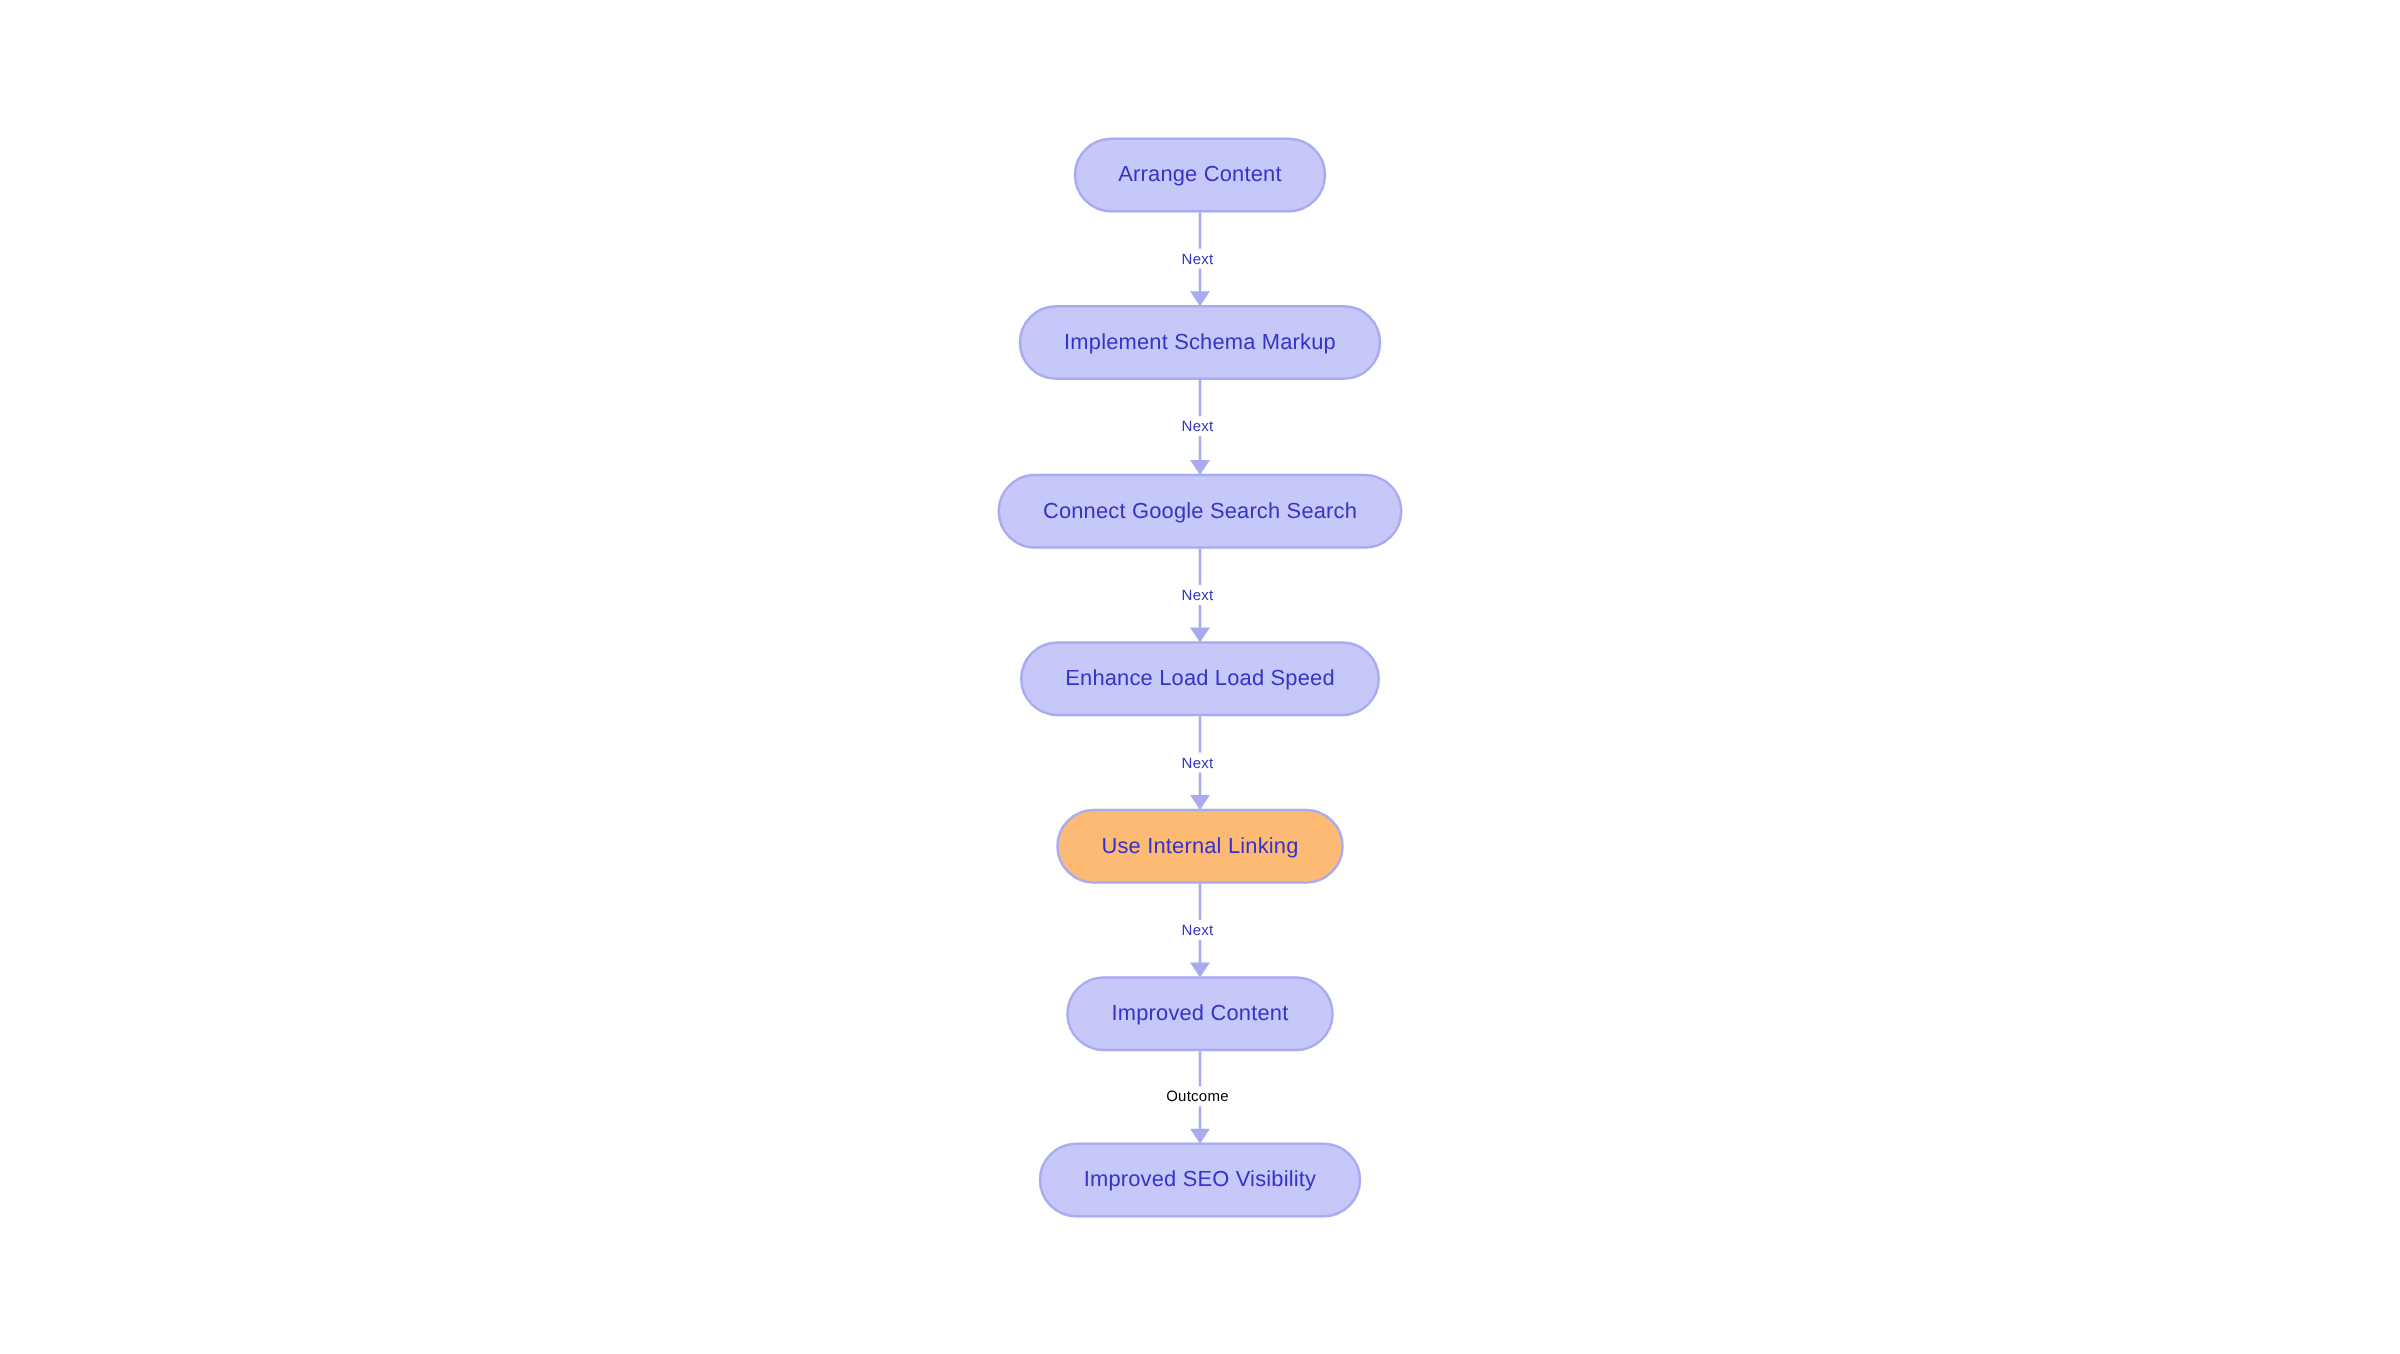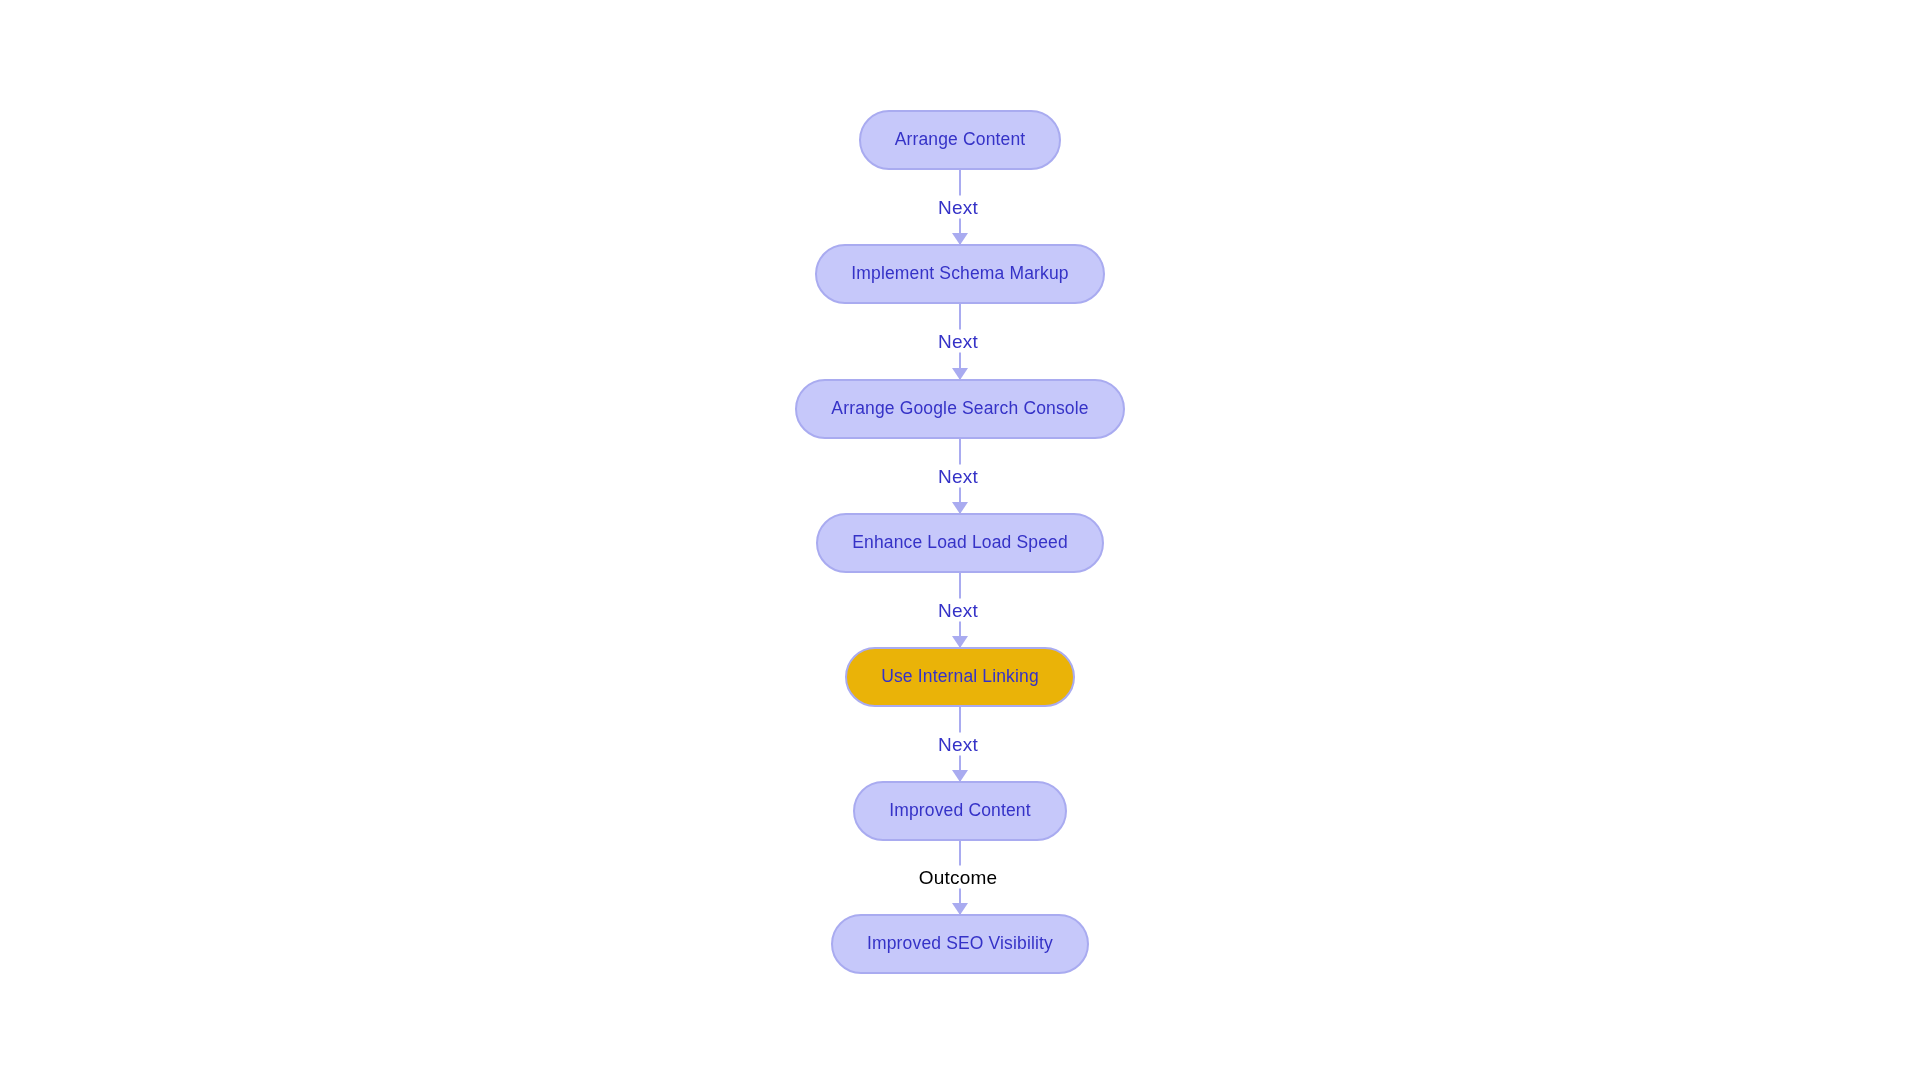--- a/index.html
+++ b/index.html
@@ -88,21 +88,21 @@
     border-top: 12px solid #a9abf0;
   }
 
   .edge-label {
     position: absolute;
     left: 50%;
     top: 50%;
     transform: translate(-50%, -50%);
     transform-origin: center;
     color: #3532c7;
-    font-size: 19px;
+    font-size: 12px;
     line-height: 1;
     letter-spacing: 0.2px;
     white-space: nowrap;
     background: #ffffff;
     padding: 2px 5px;
     margin-left: -2px;
   }
 
   
   .edge-h-74 { height: 74px; }
@@ -129,40 +129,40 @@
       <span class="node-label" style="color: rgb(53, 50, 199);">Implement Schema Markup</span>
     </div>
 
     <div class="edge edge-h-75">
       <span class="edge-line" style="background: rgb(169, 171, 240);"></span>
       <span class="edge-arrowhead" style="border-top-color: rgb(169, 171, 240);"></span>
       <span class="edge-label" style="color: rgb(53, 50, 199); background: rgb(255, 255, 255);">Next</span>
     </div>
 
     <div class="node" style="background: rgb(198, 200, 250); border-color: rgb(169, 171, 240);">
-      <span class="node-label" style="color: rgb(53, 50, 199);">Arrange Google Search Console</span>
+      <span class="node-label" style="color: rgb(53, 50, 199);">Connect Google Search Search</span>
     </div>
 
     <div class="edge edge-h-74">
       <span class="edge-line" style="background: rgb(169, 171, 240);"></span>
       <span class="edge-arrowhead" style="border-top-color: rgb(169, 171, 240);"></span>
       <span class="edge-label" style="color: rgb(53, 50, 199); background: rgb(255, 255, 255);">Next</span>
     </div>
 
     <div class="node" style="background: rgb(198, 200, 250); border-color: rgb(169, 171, 240);">
       <span class="node-label" style="color: rgb(53, 50, 199);">Enhance Load Load Speed</span>
     </div>
 
     <div class="edge edge-h-74">
       <span class="edge-line" style="background: rgb(169, 171, 240);"></span>
       <span class="edge-arrowhead" style="border-top-color: rgb(169, 171, 240);"></span>
       <span class="edge-label" style="color: rgb(53, 50, 199); background: rgb(255, 255, 255);">Next</span>
     </div>
 
-    <div class="node" style="background: #eab308; border-color: rgb(169, 171, 240);">
+    <div class="node" style="background: #fdba74; border-color: rgb(169, 171, 240);">
       <span class="node-label" style="color: rgb(53, 50, 199);">Use Internal Linking</span>
     </div>
 
     <div class="edge edge-h-74">
       <span class="edge-line" style="background: rgb(169, 171, 240);"></span>
       <span class="edge-arrowhead" style="border-top-color: rgb(169, 171, 240);"></span>
       <span class="edge-label" style="color: rgb(53, 50, 199); background: rgb(255, 255, 255);">Next</span>
     </div>
 
     <div class="node" style="background: rgb(198, 200, 250); border-color: rgb(169, 171, 240);">

